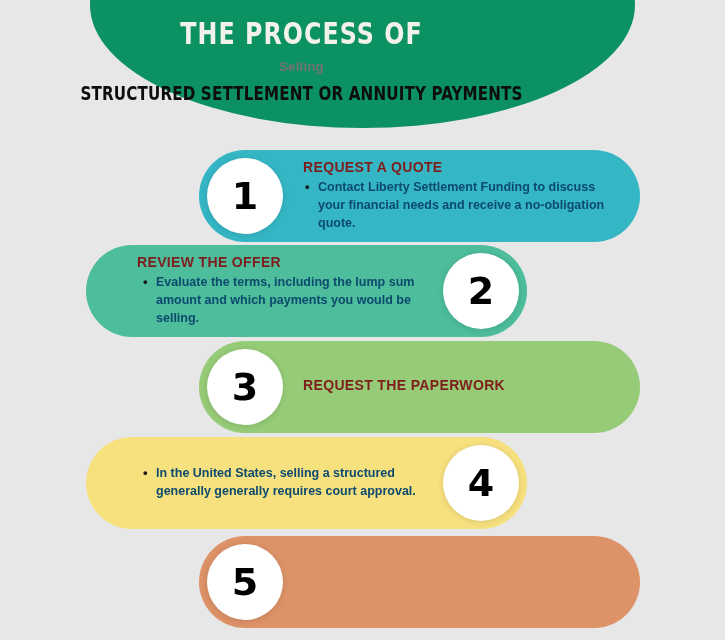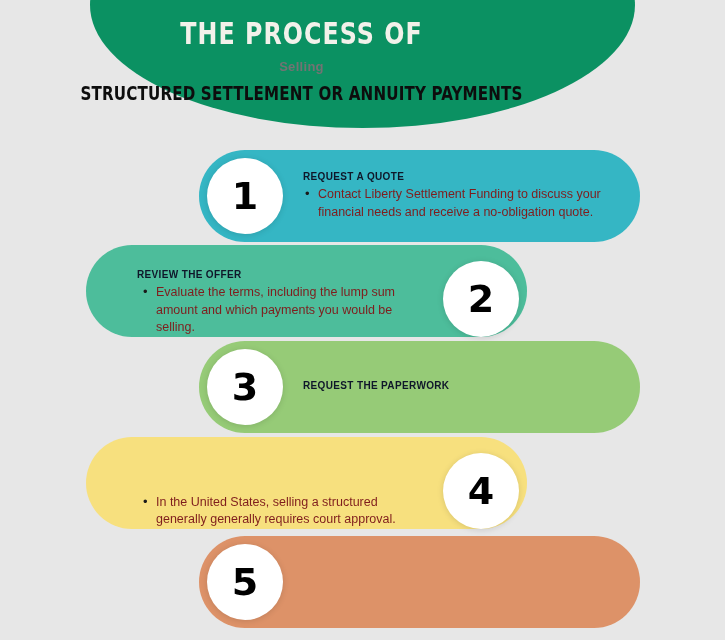--- a/index.html
+++ b/index.html
@@ -41,48 +41,48 @@
     letter-spacing:0.2px; line-height:1.22;
     transform:scaleX(0.84); transform-origin:center;
   }
 
   
   .step {
     position:absolute; height:92px; border-radius:46px;
     display:flex; align-items:center;
   }
   .step.left-num  { left:199px; width:441px; justify-content:flex-start; }
-  .step.right-num { left:86px;  width:441px; justify-content:flex-end;align-items:flex-end;  }
+  .step.right-num { left:86px;  width:441px; justify-content:flex-end;  }
 
   .num-circle {
     flex:0 0 auto; width:76px; height:76px; border-radius:50%;
     background:#ffffff;
     display:flex; align-items:center; justify-content:center;
     box-shadow:0 1px 6px rgba(0,0,0,0.13);
   }
   .step.left-num  .num-circle { margin-left:8px; }
   .step.right-num .num-circle { margin-right:8px; }
 
   .num-text {
     font-family:"DejaVu Sans","Liberation Sans", sans-serif;
     font-size:38px; font-weight:bold; color:#000000; line-height:1;
   }
   .step-body { padding:0 14px; }
   .step.left-num  .step-body { margin-left:6px;  width:330px; }
   .step.right-num .step-body { margin-right:4px; width:330px; text-align:left; }
 
   .step-title {
-    font-size:10px; font-weight:bold; color:#0f172a;
+    font-size:14px; font-weight:bold; color:#7f1d1d;
     letter-spacing:0.35px; margin-bottom:4px;
   }
   .step.right-num .step-title { padding-left:4px; }
   .step-list { list-style:none; }
   .step-list li {
     position:relative; padding-left:15px;
-    font-size:12.5px; line-height:1.42; color:#7f1d1d;
+    font-size:12.5px; line-height:1.42; color:#0c4a6e;font-weight:bold;
   }
   .step-list li::before {
     content:"\2022"; position:absolute; left:2px; top:-1px;
     font-size:13px; color:#1a1a1a;
   }
   .step.right-num .step-list { padding-left:18px; }
   .step.right-num .step-title { padding-left:14px; }
 </style>
 </head>
 <body>

